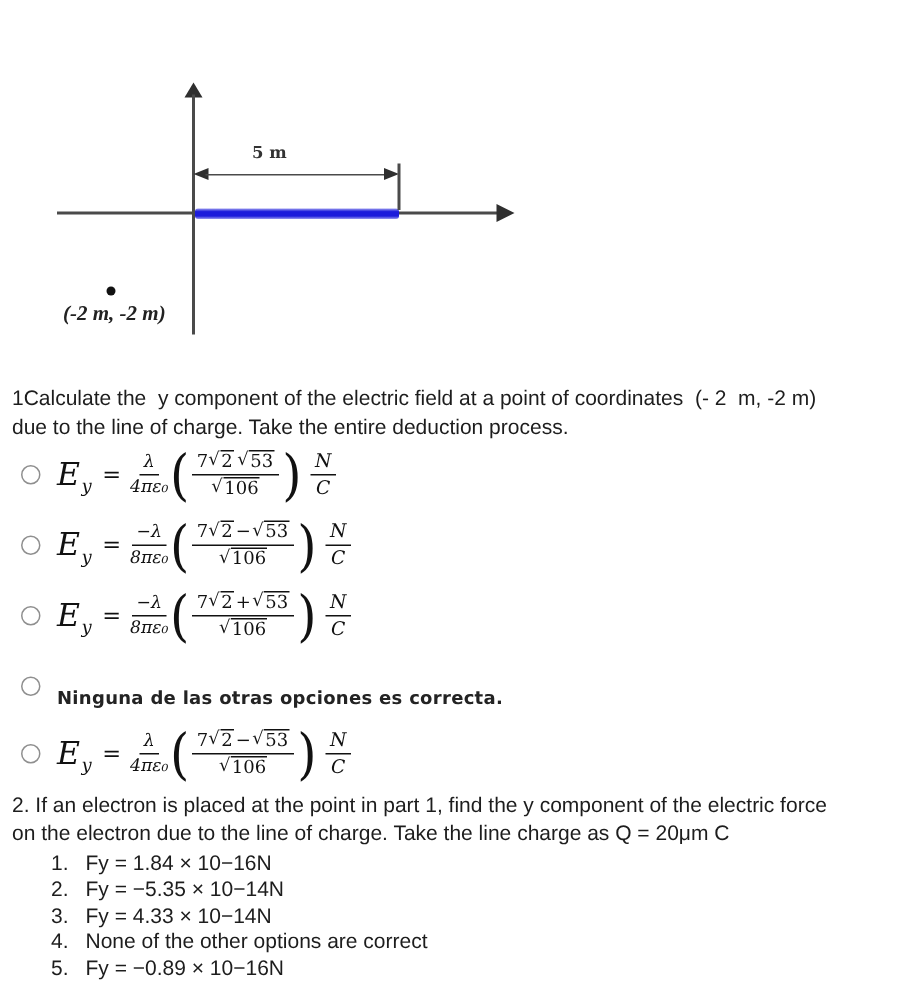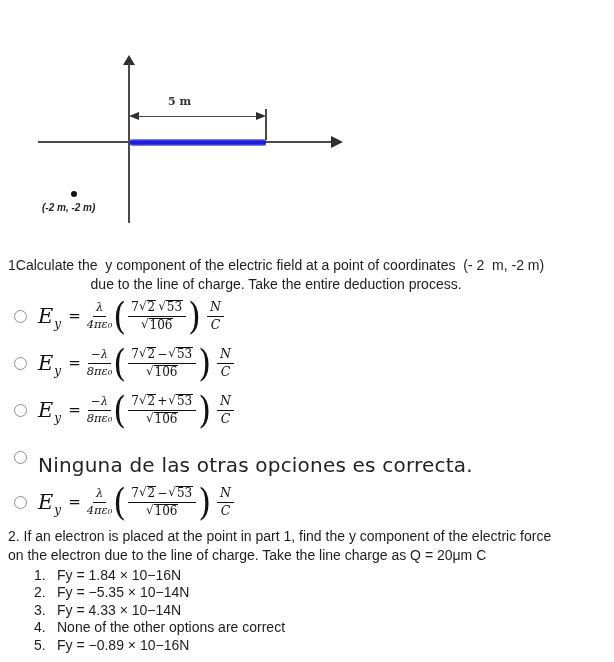--- a/index.html
+++ b/index.html
@@ -30,38 +30,38 @@
     border-top:4.5px solid transparent; border-bottom:4.5px solid transparent;
     border-right:10px solid #2f2f2f; width:0; height:0; }
   .dim-arrow-right { left:256px; top:57px;
     border-top:4.5px solid transparent; border-bottom:4.5px solid transparent;
     border-left:10px solid #2f2f2f; width:0; height:0; }
   .dim-tick { left:265px; top:54px; width:1.5px; height:31px; background:#4a4a4a; }
   .len-label { left:168px; top:40px; width:60px; 
     font-family:"DejaVu Serif", serif; font-weight:700; font-size:11px; color:#333; }
   .field-dot { left:71px; top:136px; width:6px; height:6px; border-radius:50%; background:#111; }
   .point-label { left:42px; top:147px;
-    font-family:Liberation Sans, sans-serif; font-style:italic; font-weight:700;
-    font-size:10px; color:#222; }
+    font-family:Liberation Serif, serif; font-style:italic; font-weight:700;
+    font-size:14px; color:#222; }
 
   
   .intro { position:absolute; left:8px; top:6px; }
-  .q1prompt { position:absolute; left:8px; top:256px;text-align:center; }
+  .q1prompt { position:absolute; left:8px; top:256px; }
   .q2prompt { position:absolute; left:8px; top:527px; }
 
   
   .opt { position:absolute; left:14px; display:flex; align-items:center; }
   .opt-1 { top:293px; height:46px; }
   .opt-2 { top:340px; height:46px; }
   .opt-3 { top:387px; height:46px; }
   .opt-4 { top:445px; height:24px; }
   .opt-5 { top:479px; height:46px; }
   .radio { width:13px; height:13px; border:1.5px solid #8f8f8f; border-radius:50%;
     background:#fff; flex:none; margin-right:11px; }
-  .opt-text { font-family:"DejaVu Sans", sans-serif; font-size:20px; font-weight:400;
+  .opt-text { font-family:"DejaVu Sans", sans-serif; font-size:12px; font-weight:700;
     color:#232323; letter-spacing:0.2px; white-space:pre;margin-top:16px; }
 
   
   .math { display:flex; align-items:center;
     font-family:"DejaVu Serif", serif; font-style:italic; color:#111; }
   .mE { font-size:21px; }
   .mSub { font-size:12px; align-self:flex-end; margin:0 0 2px 1px; }
   .mEq { font-style:normal; font-size:15px; margin:0 6px 0 7px; }
   .frac { display:inline-flex; flex-direction:column; align-items:center;
     font-size:11.5px; line-height:1.15; }

